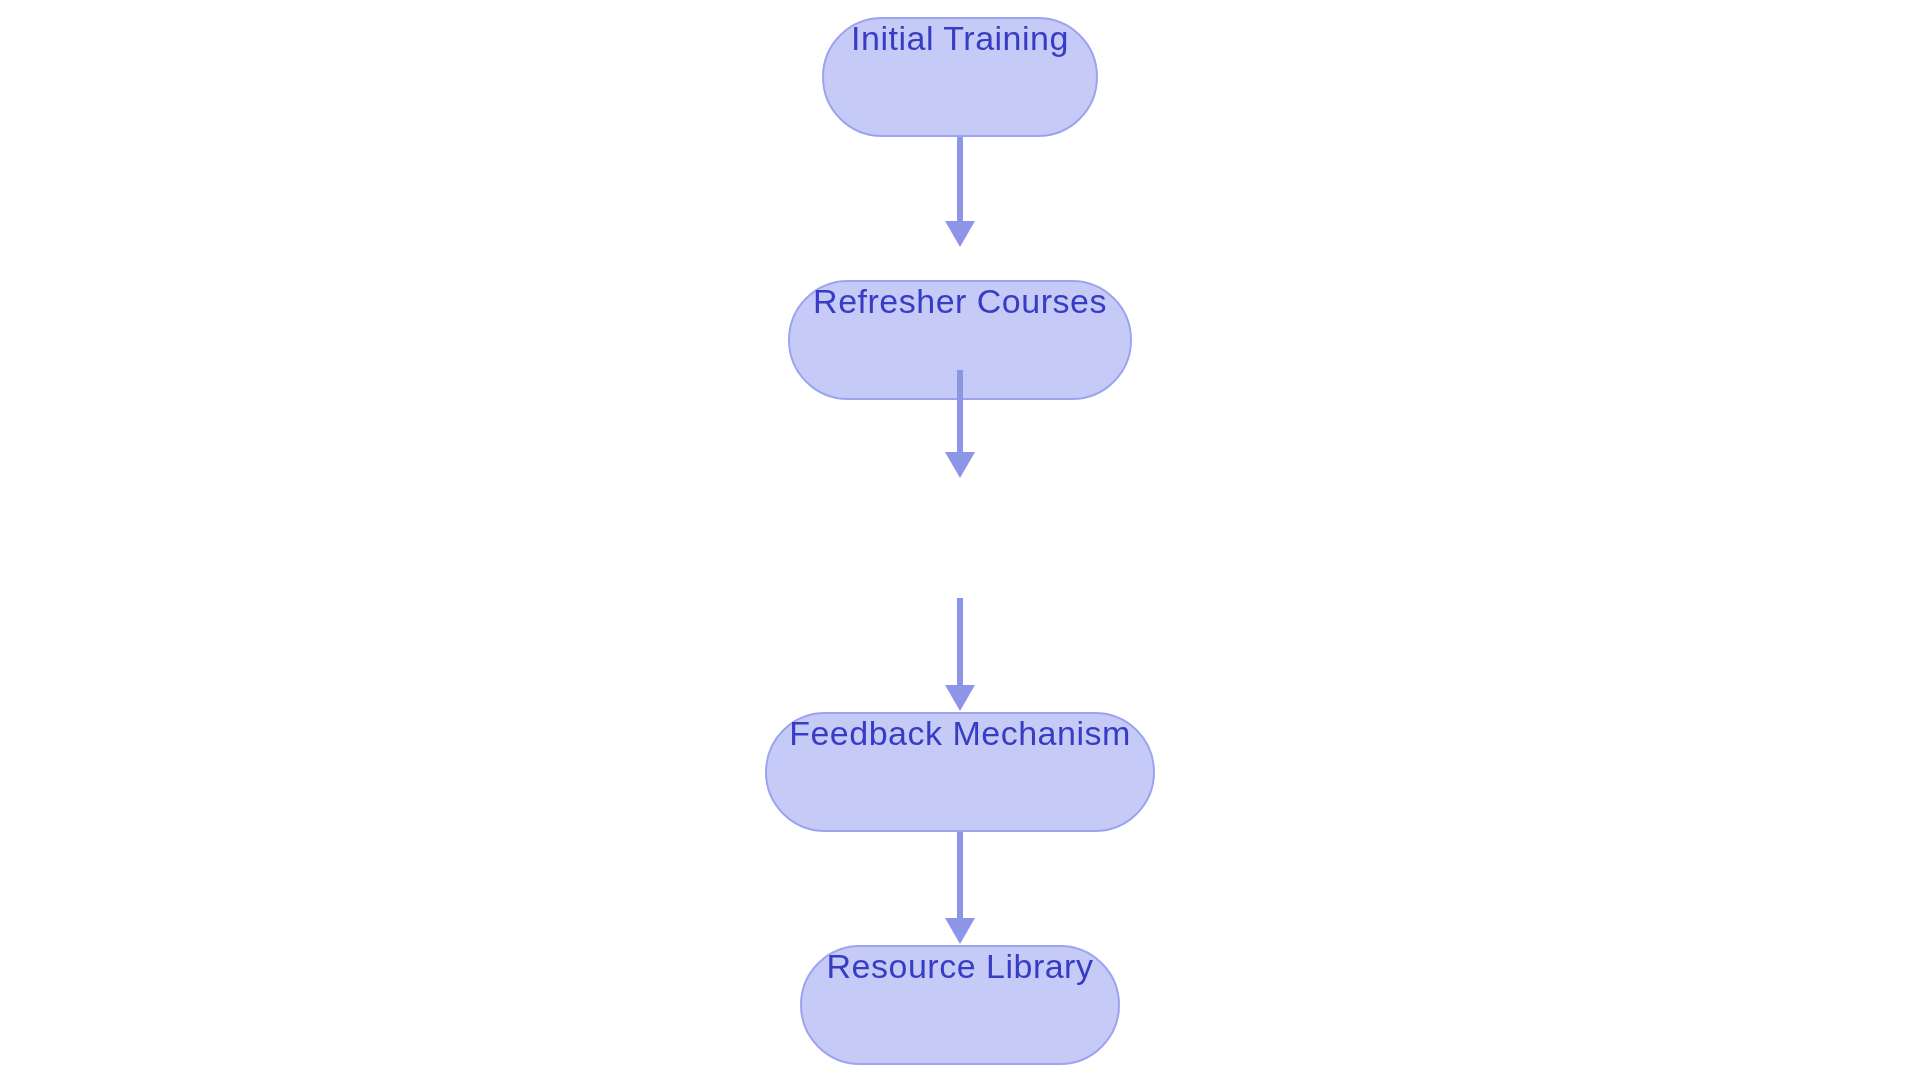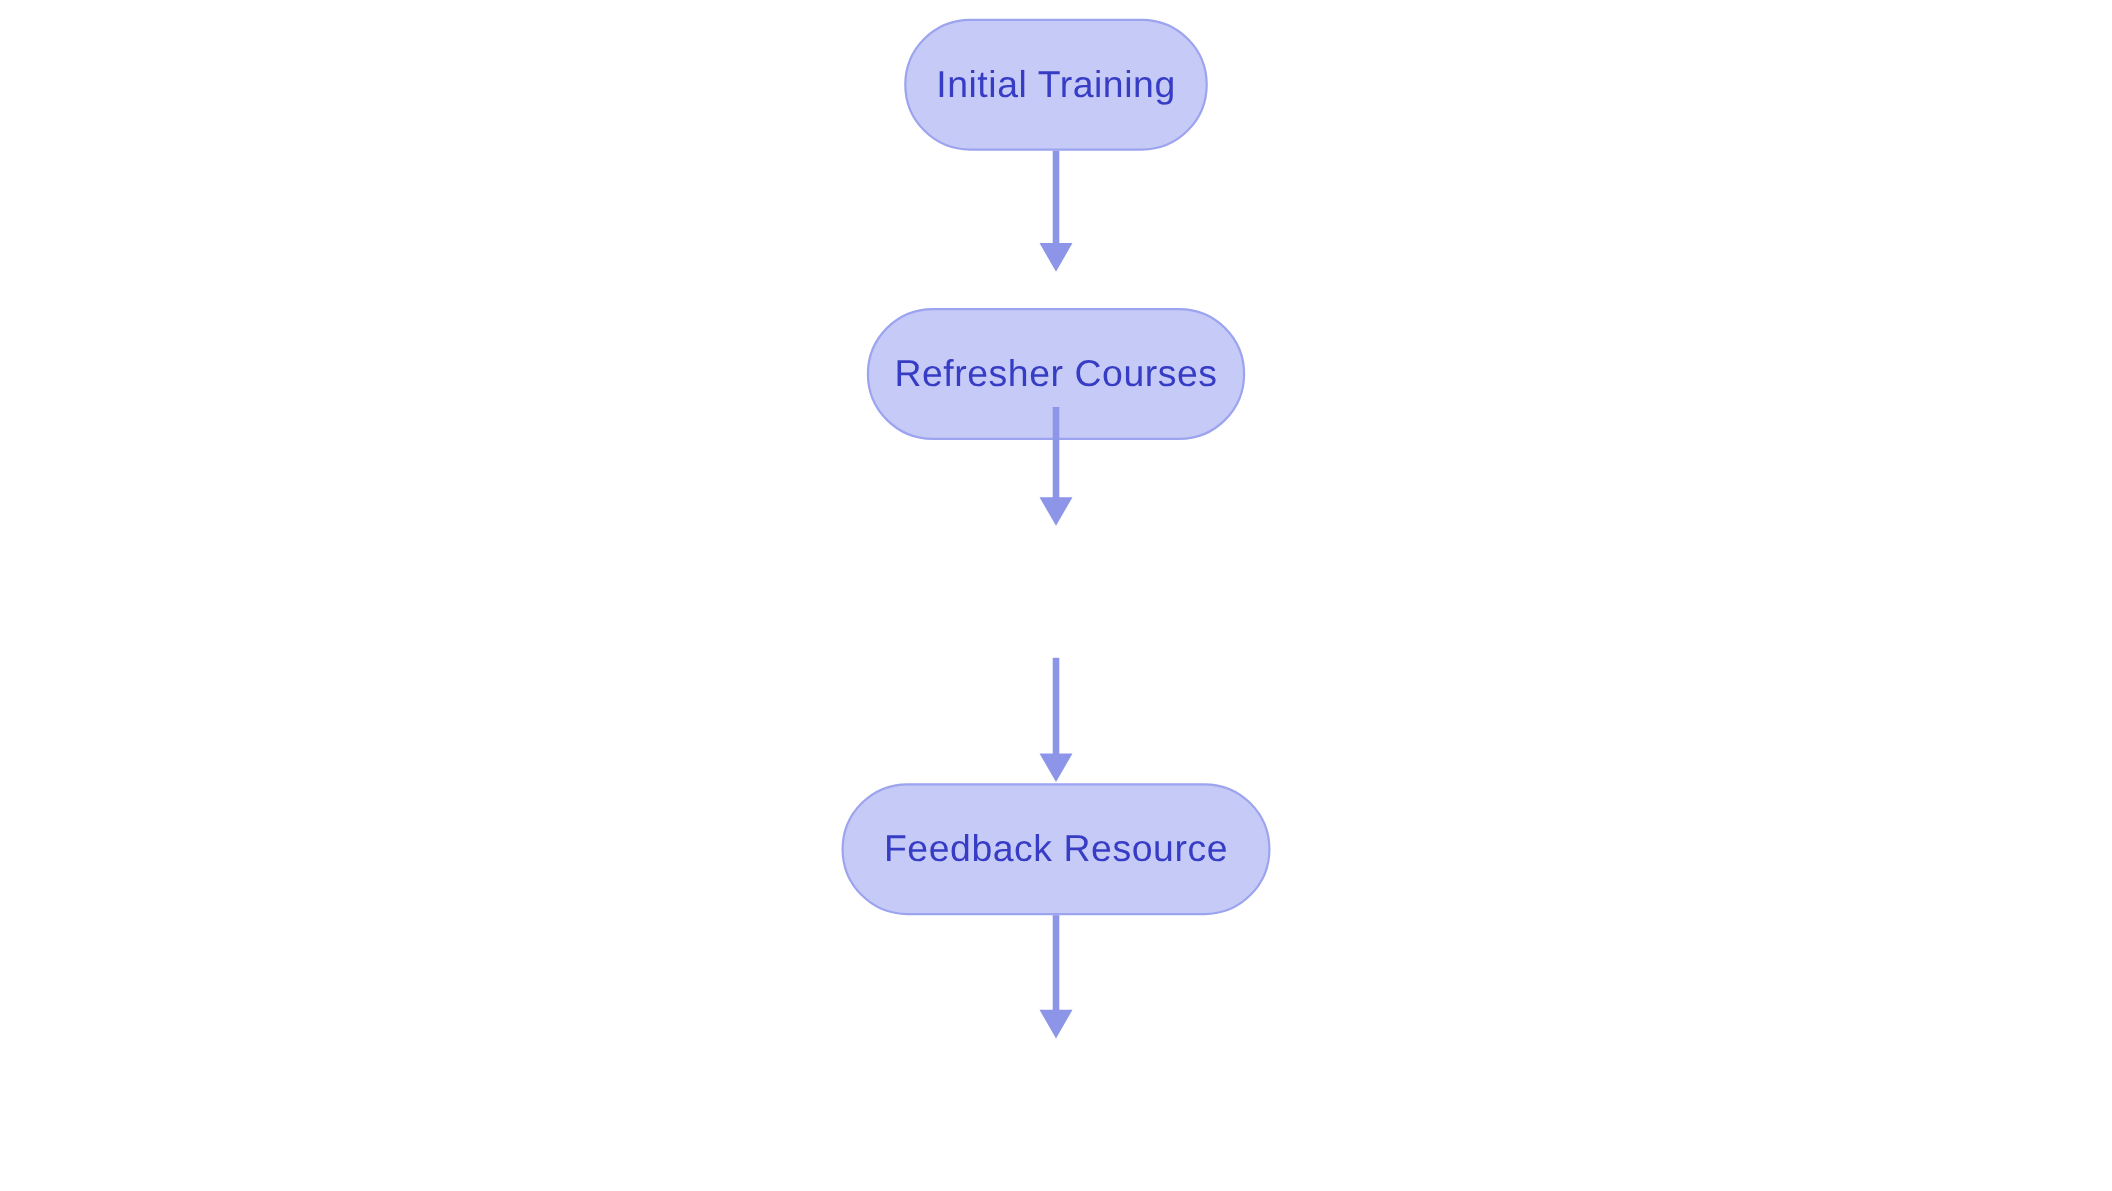--- a/index.html
+++ b/index.html
@@ -16,21 +16,20 @@
     height: 1083px;
     background: #ffffff;
   }
   .node {
     position: absolute;
     height: 120px;
     background: #c6caf7;
     border: 2px solid #9ca4ef;
     border-radius: 60px;
     display: flex;
-    align-items: center;
     justify-content: center;
     white-space: nowrap;
   }
   .node-label {
     color: #373cc4;
     font-size: 34px;
     font-weight: 400;
     letter-spacing: 0.5px;
   }
   .arrow-line {
@@ -83,20 +82,23 @@
   </div>
 
   <div class="arrow-line" id="arrow-line-1"></div>
   <div class="arrow-head" id="arrow-head-1"></div>
 
 
   <div class="arrow-line" id="arrow-line-2"></div>
   <div class="arrow-head" id="arrow-head-2"></div>
 
   <div class="node" id="node-3">
-    <span class="node-label">Feedback Resource</span>
+    <span class="node-label">Feedback Mechanism</span>
   </div>
 
   <div class="arrow-line" id="arrow-line-3"></div>
   <div class="arrow-head" id="arrow-head-3"></div>
 
+  <div class="node" id="node-4">
+    <span class="node-label">Resource Library</span>
+  </div>
 
 </div>
 
 </body></html>

